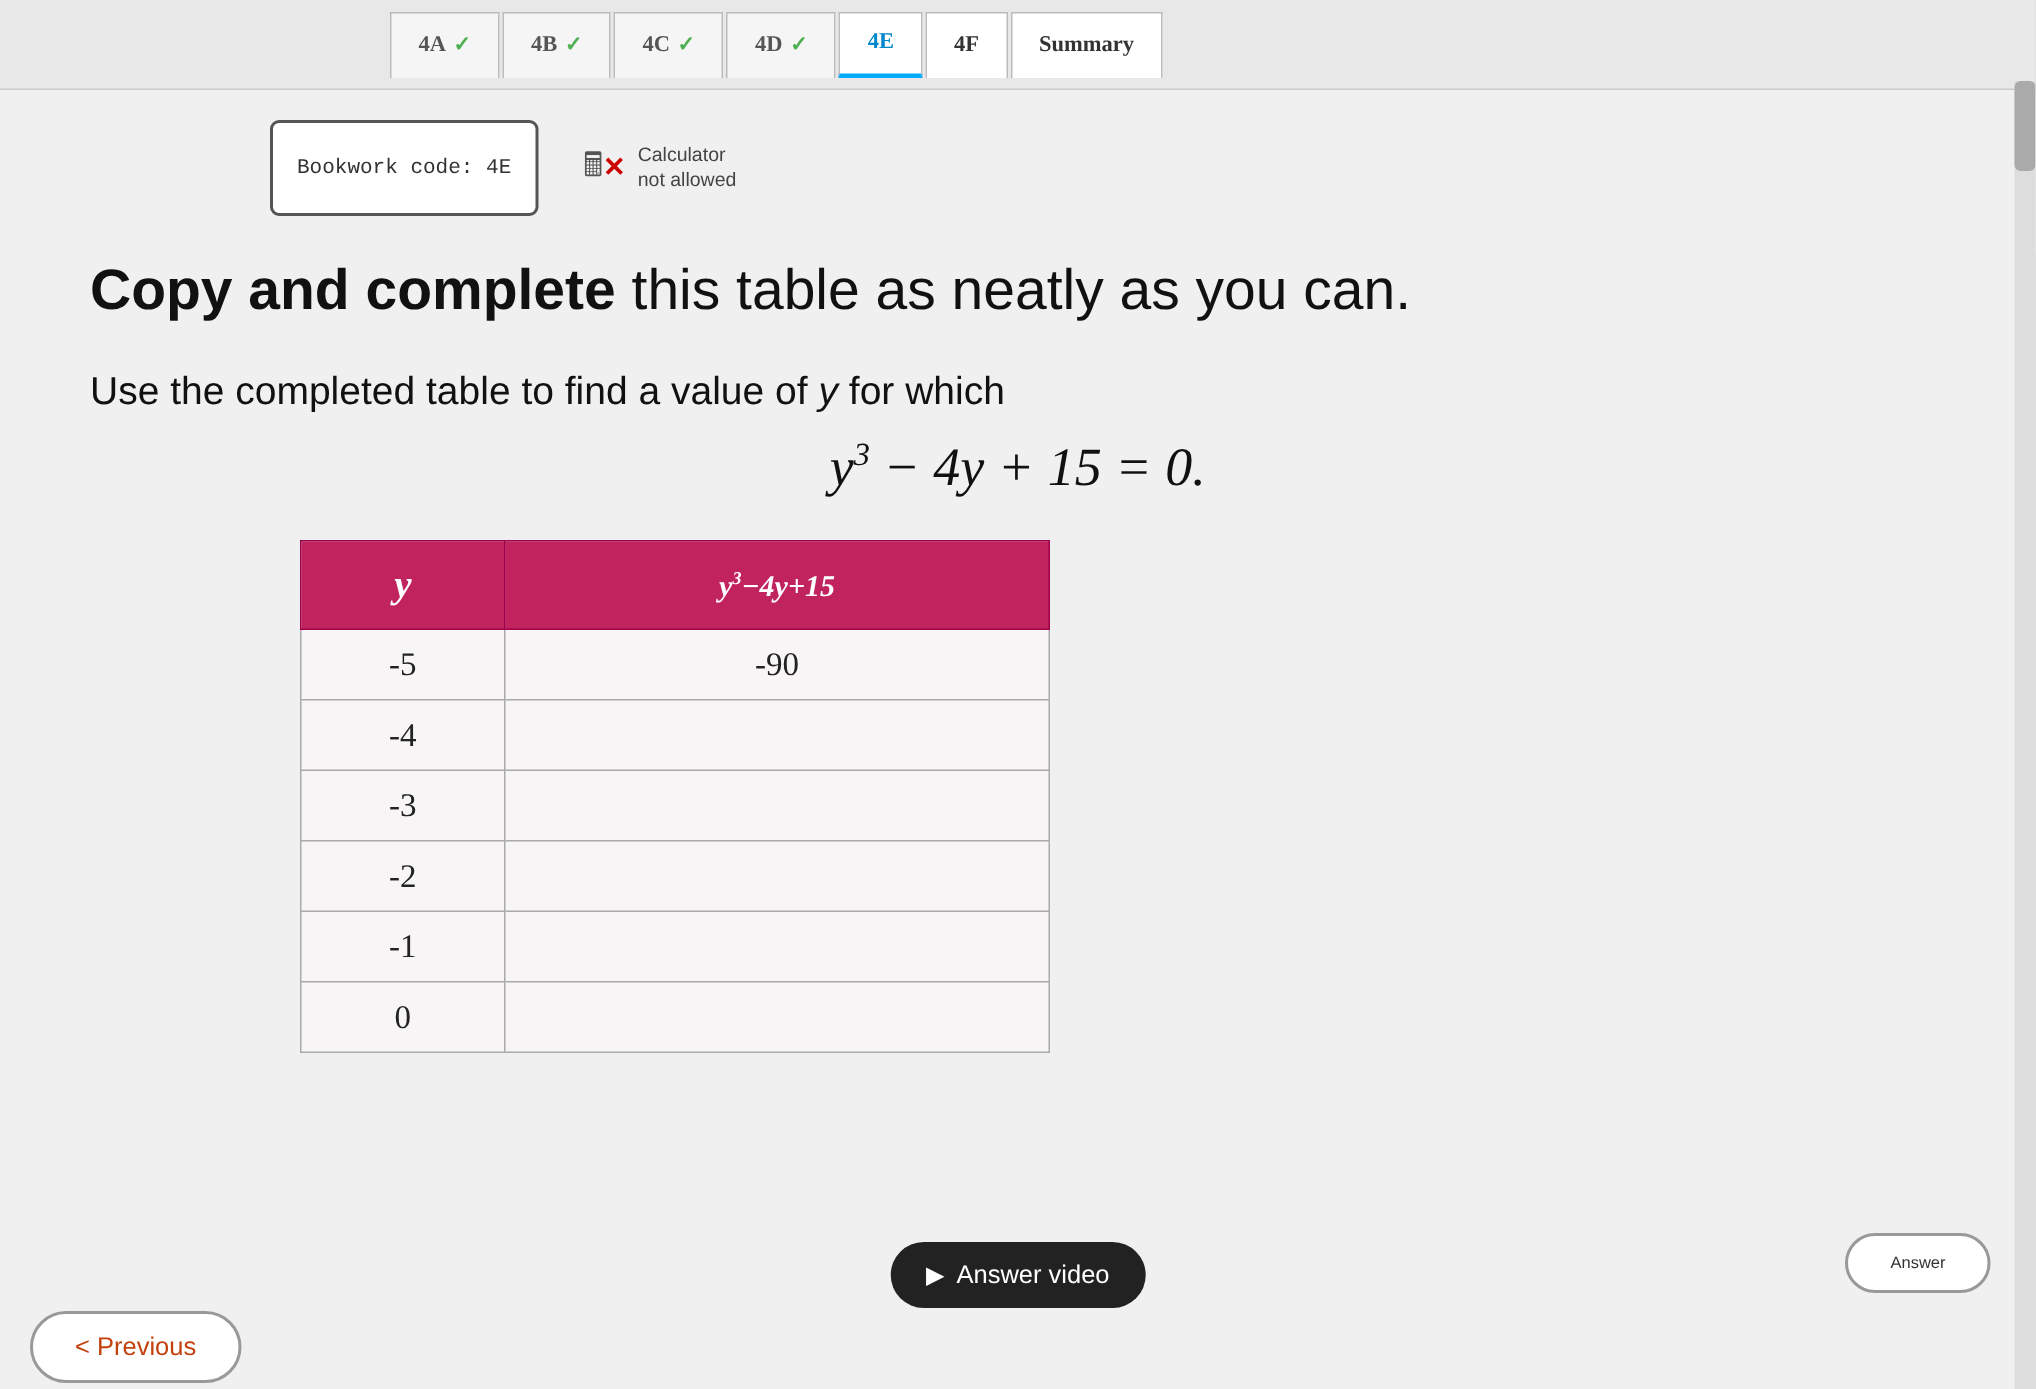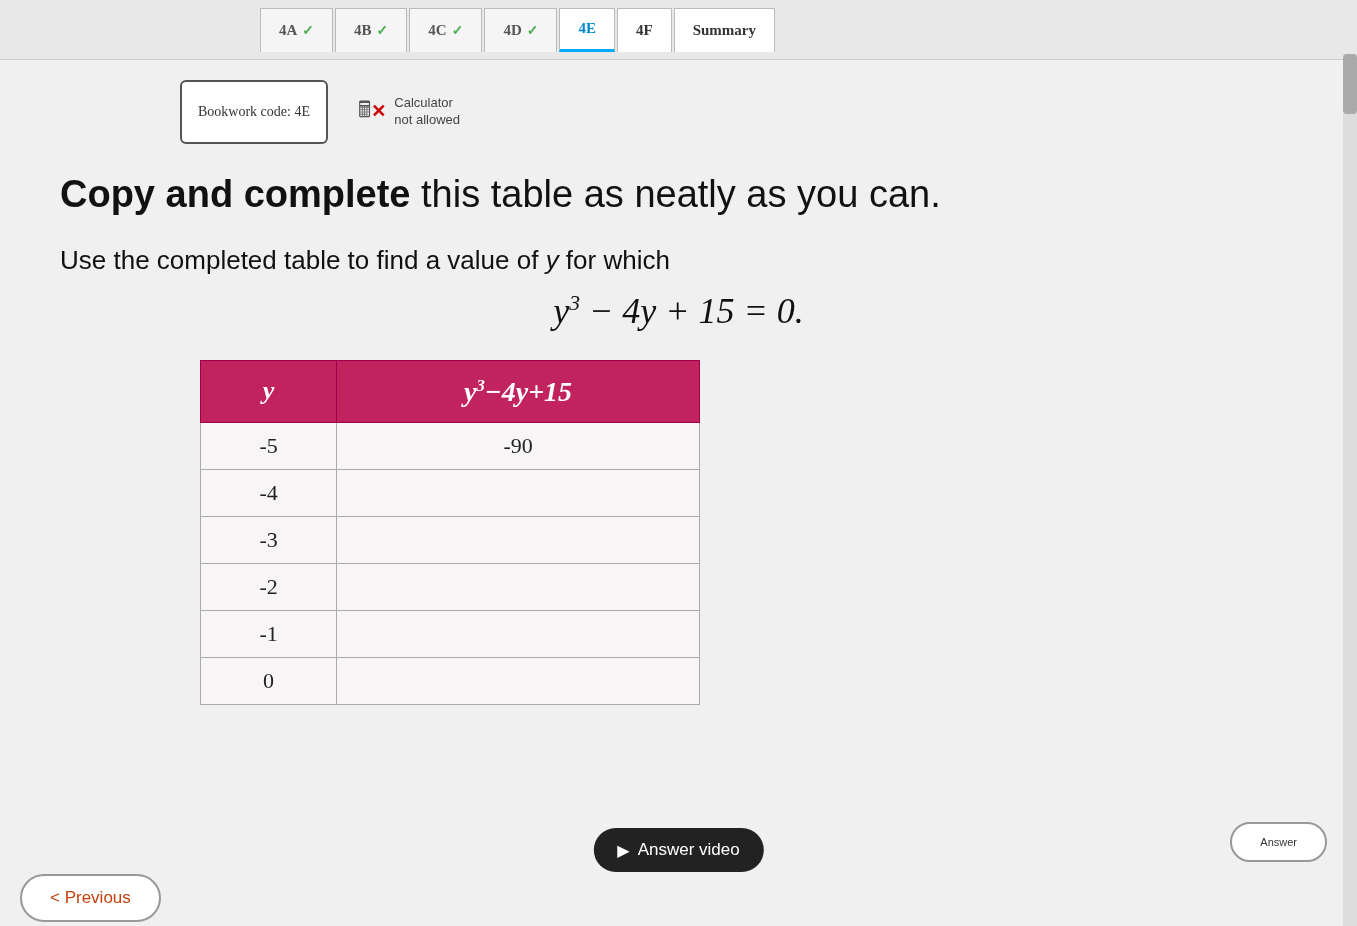--- a/index.html
+++ b/index.html
@@ -71,21 +71,21 @@
       margin-left: 120px;
       gap: 30px;
     }
     .bookwork-badge {
       border: 2px solid #555;
       border-radius: 6px;
       padding: 22px 16px;
       font-size: 14px;
       color: #333;
       background: #fff;
-      font-family: Liberation Serif, serif;
+      font-family: Liberation Mono, monospace;
     }
     .calculator-info {
       display: flex;
       align-items: center;
       gap: 8px;
       font-size: 13px;
       color: #444;
       font-family: Arial, sans-serif;
     }
     .calc-icon {
@@ -147,21 +147,21 @@
       background: #c0235e;
       color: #fff;
       font-size: 26px;
       font-family: 'Times New Roman', serif;
       padding: 14px 50px;
       border: 1px solid #a0004a;
       font-style: italic;
     }
     .math-table th.expr-header {
       font-style: italic;
-      font-size: 28px;
+      font-size: 20px;
       min-width: 320px;
     }
     .math-table td {
       border: 1px solid #aaa;
       padding: 10px 30px;
       font-size: 22px;
       font-family: 'Times New Roman', serif;
       text-align: center;
       background: #f7f5f5;
       color: #222;

